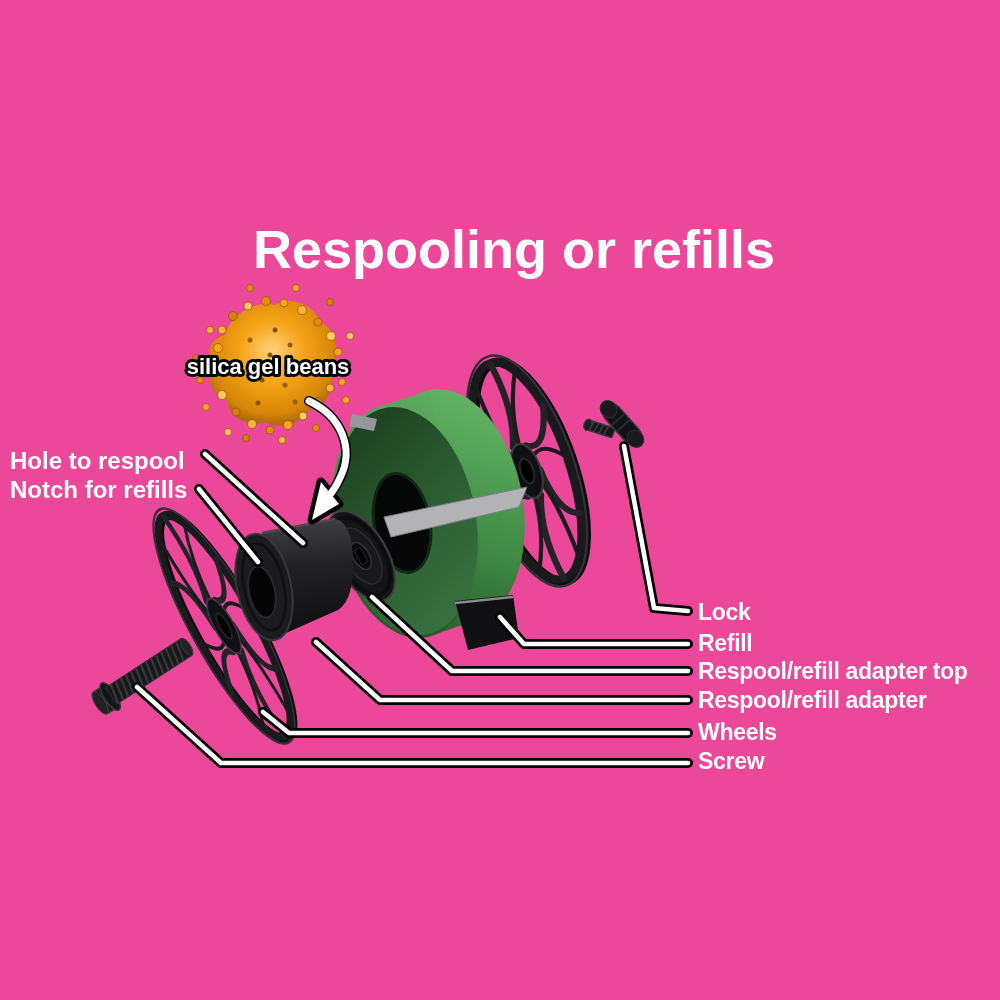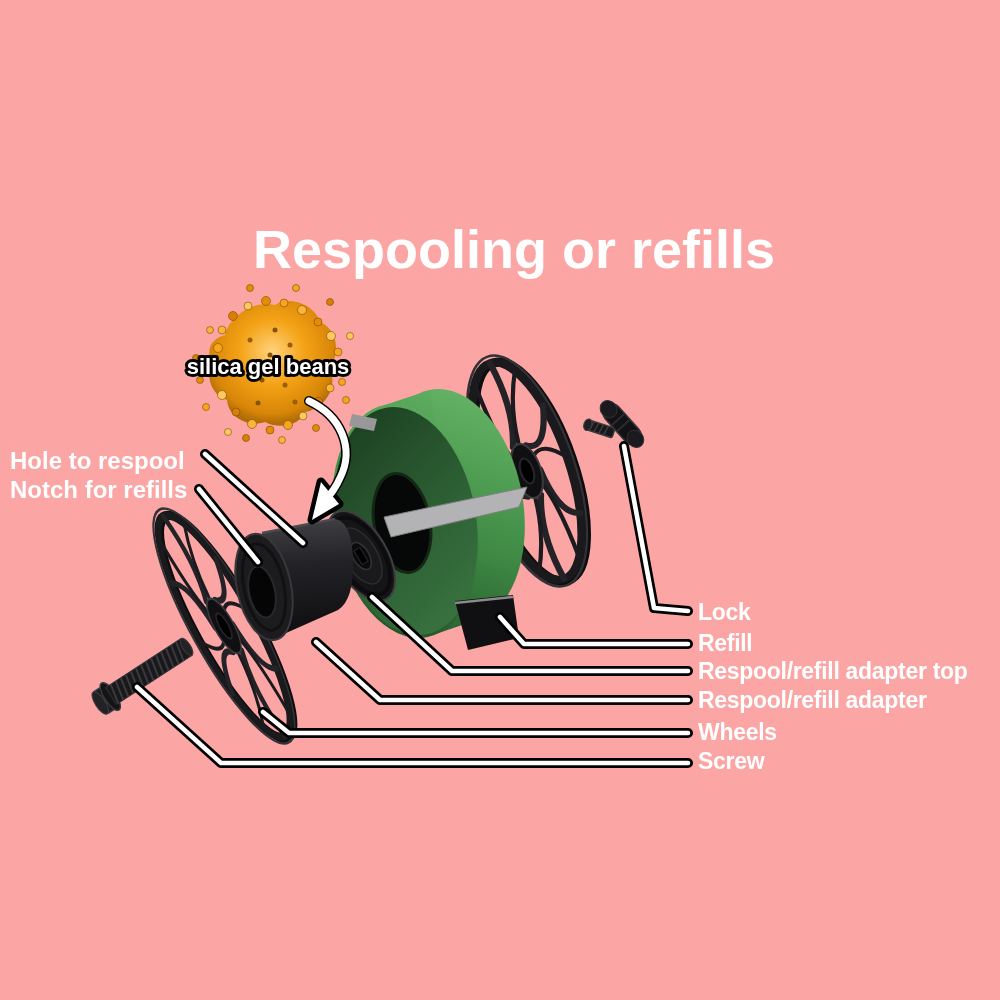--- a/index.html
+++ b/index.html
@@ -1,16 +1,16 @@
 <!DOCTYPE html>
 <html><head>
 <meta charset="utf-8">
 <style>
   html,body{margin:0;padding:0;background:#000;}
-  .stage{position:relative;width:1000px;height:1000px;background:#fca5a5;overflow:hidden;}
+  .stage{position:relative;width:1000px;height:1000px;background:#ec4899;overflow:hidden;}
   svg{display:block;}
   text{font-family:"Liberation Sans","DejaVu Sans",sans-serif;font-weight:700;fill:#ffffff;}
   .title{font-size:54px;}
   .side-label{font-size:24px;}
   .right-label{font-size:23px;letter-spacing:-0.3px;}
   .silica-label{font-size:22px;paint-order:stroke;stroke:#000;stroke-width:6px;stroke-linejoin:round;}
   .leader-black{fill:none;stroke:#000;stroke-width:10;stroke-linejoin:round;stroke-linecap:round;}
   .leader-white{fill:none;stroke:#fff;stroke-width:4.6;stroke-linejoin:round;stroke-linecap:round;}
 </style>
 </head>

